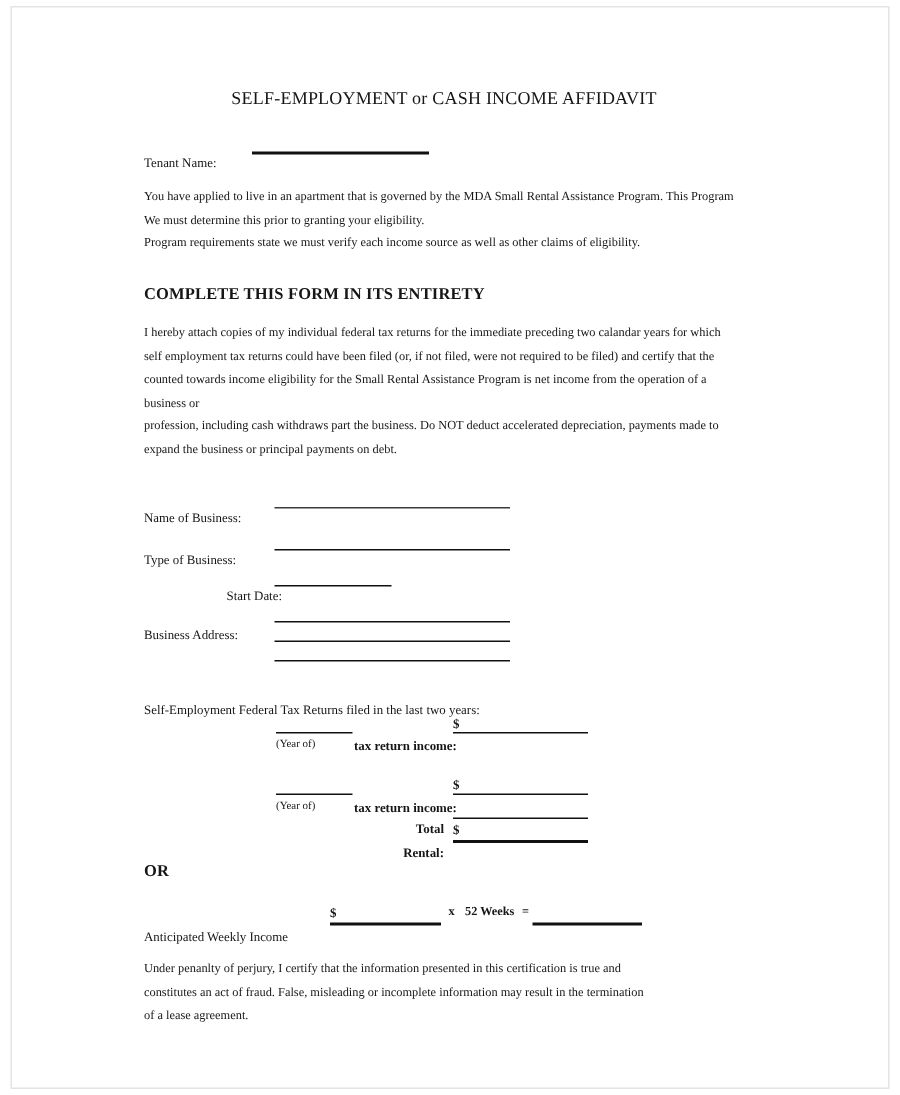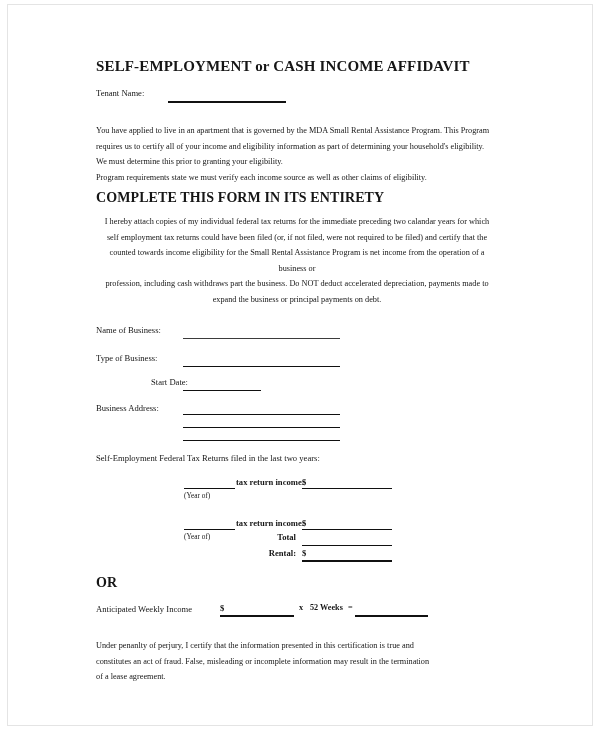--- a/index.html
+++ b/index.html
@@ -34,30 +34,31 @@
     width: 586px;
     height: 722px;
   }
 
   
   .doc-title {
     position: absolute;
     left: 88px;
     top: 53px;
     width: 400px;
-    text-align: left;
-    font-weight: bold;
-    font-size: 15px;
+    text-align: center;
+    font-weight: normal;
+    font-size: 12px;
     letter-spacing: 0.15px;
   }
 
   .fld-label {
     position: absolute;
     font-size: 8.6px;
     white-space: nowrap;
+    margin-top: 15px;
   }
   .fld-label.right {
     text-align: right;
   }
   .fld-label.bold {
     font-weight: bold;
   }
   .small-note {
     position: absolute;
     font-size: 7.3px;
@@ -69,21 +70,21 @@
     font-size: 8.25px;
     line-height: 15.5px;
     text-align: left;
   }
   .para p {
     margin: 0;
   }
   .section-head {
     position: absolute;
     font-weight: bold;
-    font-size: 14px;
+    font-size: 11px;
     letter-spacing: 0.1px;
   }
 
   
   .rule {
     position: absolute;
     background: #111111;
     height: 1px;
     font-size: 0;
     line-height: 0;
@@ -114,28 +115,27 @@
 <div class="page-frame">
   <div class="page-body">
 
     <div class="doc-title">SELF-EMPLOYMENT or CASH INCOME AFFIDAVIT</div>
 
     <div class="fld-label" style="left:88px; top:83px;">Tenant Name:</div>
     <div class="rule thick" style="left:160px; top:96px; width:118px;"></div>
 
     <div class="para" style="left:88px; top:118px; width:400px;">
       <p>You have applied to live in an apartment that is governed by the MDA Small Rental Assistance Program.  This Program</p>
-      <p>requires us to certify all of your income and eligibility information as part of determining your household's eligibility.</p>
       <p>We must determine this prior to granting your eligibility.</p>
       <p>Program requirements state we must verify each income source as well as other claims of eligibility.</p>
     </div>
 
     <div class="section-head" style="left:88px; top:185px;">COMPLETE THIS FORM IN ITS ENTIRETY</div>
 
-    <div class="para" style="left:88px; top:209px; width:402px;text-align:center;">
+    <div class="para" style="left:88px; top:209px; width:402px;">
       <p>I hereby attach copies of my individual federal tax returns for the immediate preceding two calandar years for which</p>
       <p>self employment tax returns could have been filed (or, if not filed, were not required to be filed) and certify that the</p>
       <p>counted towards income eligibility for the Small Rental Assistance Program is net income from the operation of a business or</p>
       <p>profession, including cash withdraws part the business.  Do NOT deduct accelerated depreciation, payments made to</p>
       <p>expand the business or principal payments on debt.</p>
     </div>
 
     <div class="fld-label" style="left:88px; top:320px;">Name of Business:</div>
     <div class="rule thin" style="left:175px; top:333px; width:157px;"></div>
 

